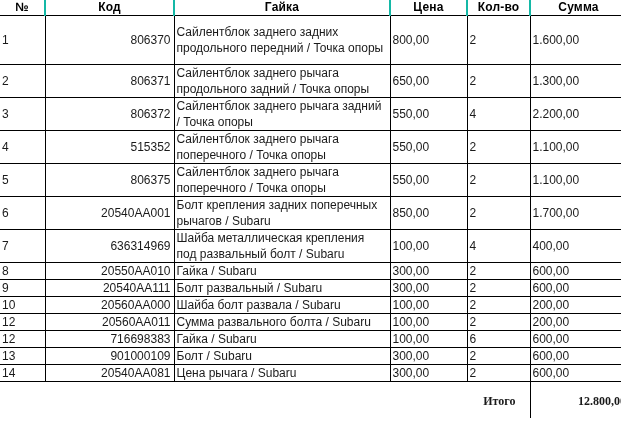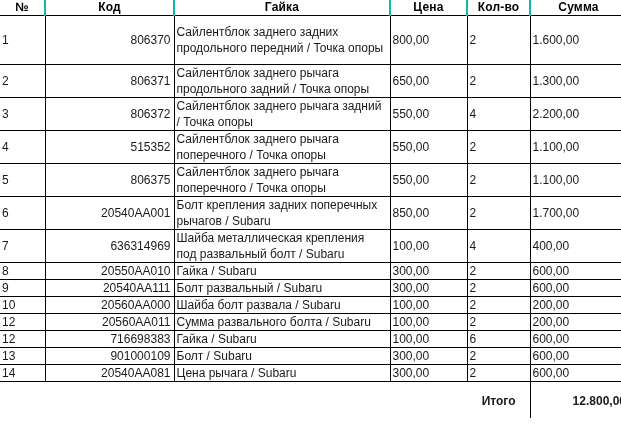--- a/index.html
+++ b/index.html
@@ -64,20 +64,21 @@
     tr.r3 td { height: 48px; }
     tr.r2 td { height: 32px; }
     tr.r1 td { height: 16px; }
 
     tr.total-row td {
       border-bottom: none;
       height: 34px;
       font-weight: bold;
       vertical-align: middle;
       padding-top: 2px;
+      font-family: Liberation Serif, serif;
     }
     tr.total-row td.blank { border-left: none; }
     tr.total-row td.total-label {
       border-left: none;
       text-align: right;
       padding-right: 14px;
     }
     tr.total-row td.total-value {
       border-left: 1px solid #000;
       text-align: right;

